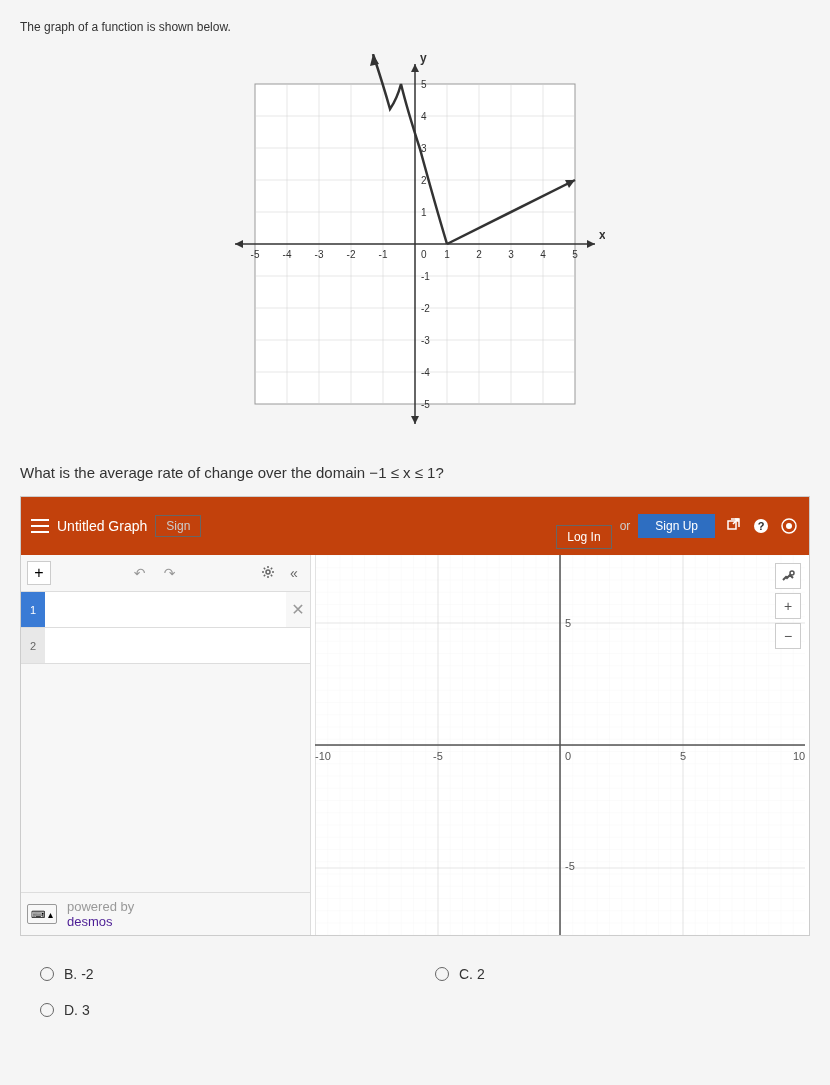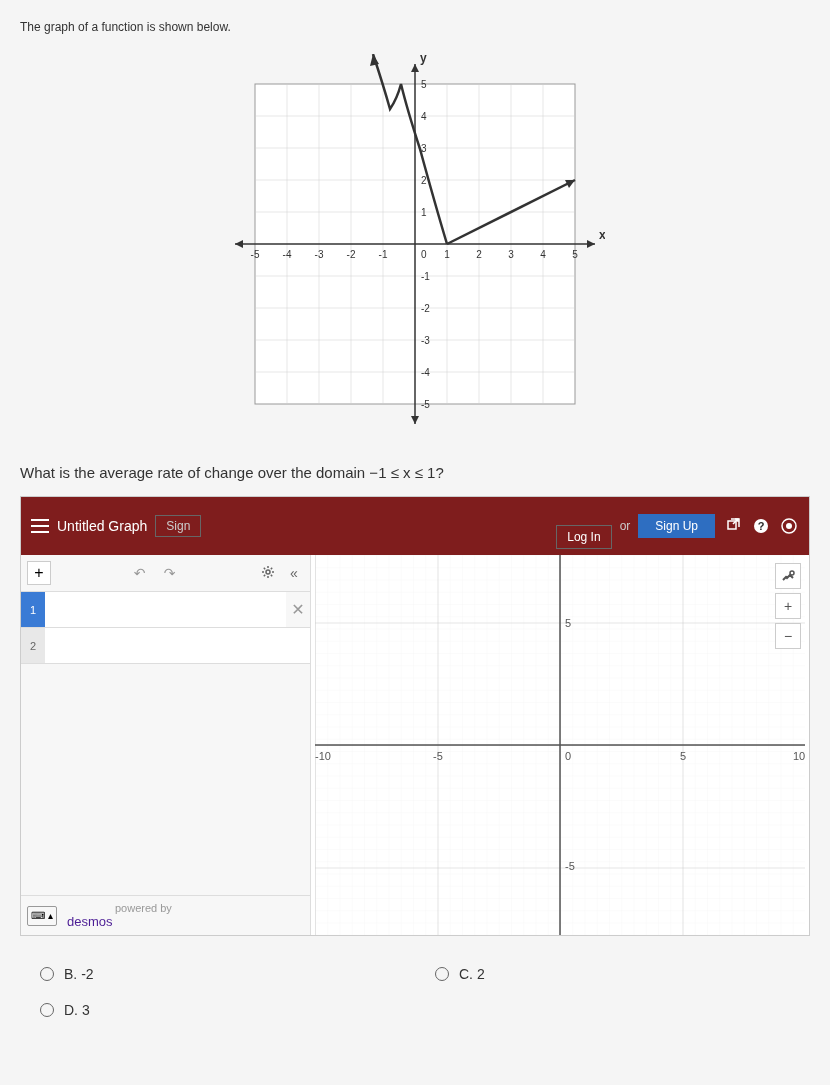--- a/index.html
+++ b/index.html
@@ -28,21 +28,21 @@
       font-size: 15px;
       color: #333;
       margin-bottom: 15px;
     }
     .desmos-widget {
       border: 1px solid #ccc;
       background: white;
       margin-bottom: 20px;
     }
     .desmos-header {
-      background: #7f1d1d;
+      background: #c2410c;
       color: white;
       display: flex;
       align-items: center;
       padding: 6px 10px;
       gap: 8px;
     }
     .hamburger-icon {
       width: 18px;
       height: 14px;
       display: flex;
@@ -197,23 +197,22 @@
       height: 20px;
       border: 1px solid #999;
       border-radius: 2px;
       display: flex;
       align-items: center;
       justify-content: center;
       font-size: 10px;
       cursor: pointer;
     }
     .powered-by {
-      font-size: 11px;
+      font-size: 13px;
       color: #999;
-      margin-left: 48px;
     }
     .desmos-brand {
       font-size: 13px;
       color: #4c1d95;
       font-weight: normal;
     }
     .graph-panel {
       flex: 1;
       position: relative;
       background: white;

